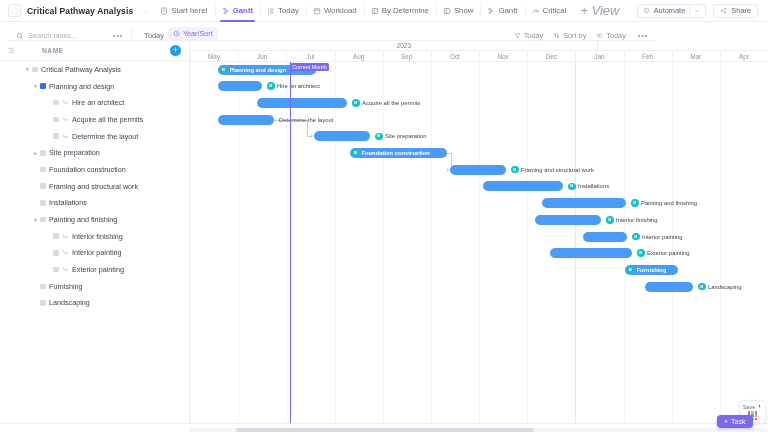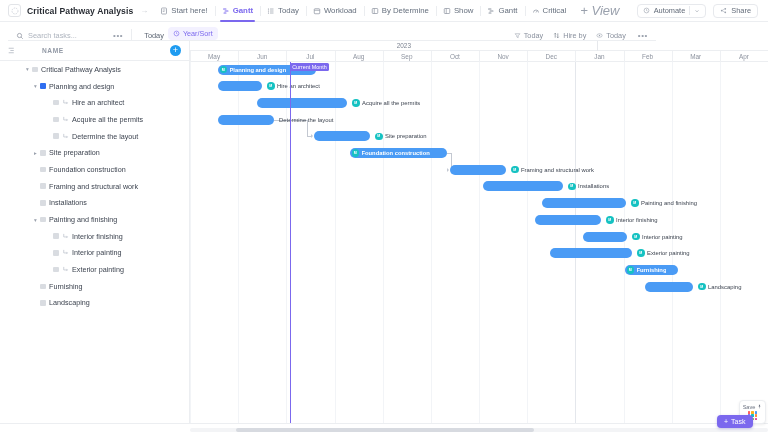--- a/index.html
+++ b/index.html
@@ -347,21 +347,21 @@
         <svg width="7" height="7" viewBox="0 0 16 16">
             <path d="M2.5 4 L13.5 4 L9.5 8.5 L9.5 13 L6.5 11.5 L6.5 8.5 Z" fill="none" stroke="#9aa1ad" stroke-width="1.3"></path>
           </svg>
         <span>Today</span>
       </div>
       <div class="sb-item">
         <svg width="7" height="7" viewBox="0 0 16 16">
             <path d="M5 3 L5 13 M3 5 L5 3 L7 5" stroke="#5c6573" stroke-width="1.3" fill="none"></path>
             <path d="M11 13 L11 3 M9 11 L11 13 L13 11" stroke="#5c6573" stroke-width="1.3" fill="none"></path>
           </svg>
-        <span>Hire by</span>
+        <span>Sort by</span>
       </div>
       <div class="sb-item">
         <svg width="7" height="7" viewBox="0 0 16 16">
             <ellipse cx="8" cy="8" rx="6" ry="4" fill="none" stroke="#9aa1ad" stroke-width="1.3"></ellipse>
             <circle cx="8" cy="8" r="1.6" fill="#9aa1ad"></circle>
           </svg>
         <span>Today</span>
       </div>
       <span class="dots">•••</span>
     </div>

